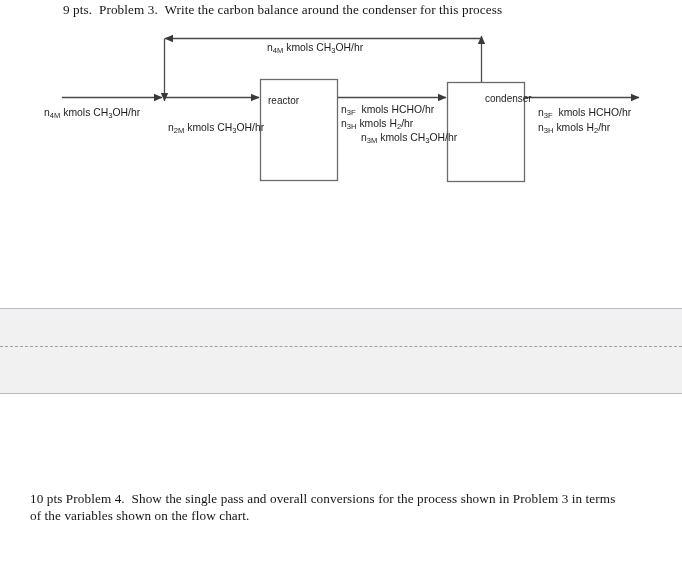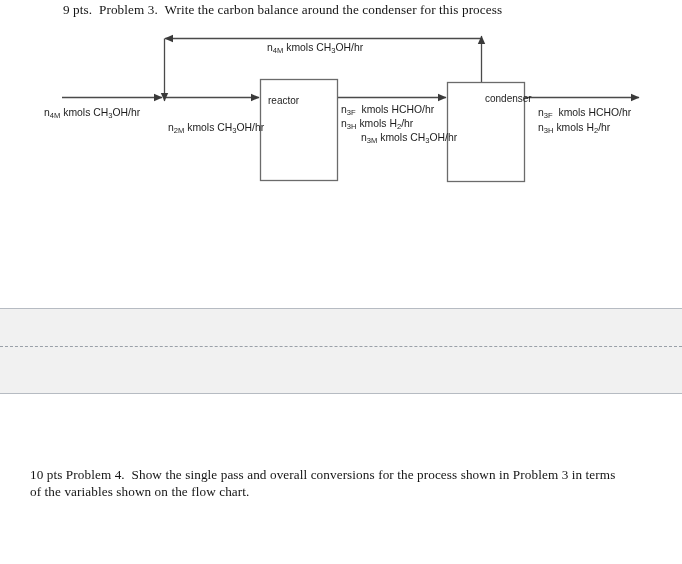--- a/index.html
+++ b/index.html
@@ -26,21 +26,21 @@
     letter-spacing: 0.1px;
     white-space: pre-wrap;
   }
   #problem3-heading {
     left: 63px;
     top: 1px;
     width: 610px;
   }
   #problem4-heading {
     left: 30px;
-    top: 466px;
+    top: 490px;
     width: 590px;
   }
 
   
   #flow-diagram {
     position: absolute;
     left: 0;
     top: 0;
     width: 682px;
     height: 200px;

